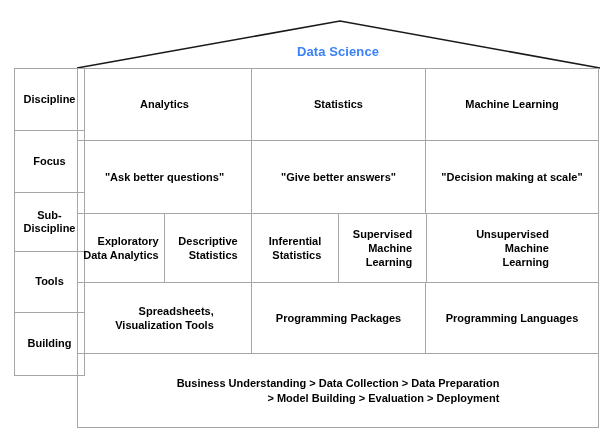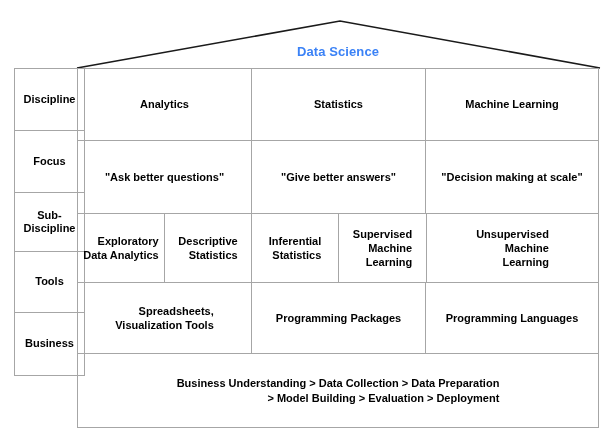--- a/index.html
+++ b/index.html
@@ -141,21 +141,21 @@
     <polyline points="77,68 340,21 600,68" fill="none" stroke="#1a1a1a" stroke-width="1.6" stroke-linejoin="miter" stroke-linecap="butt"></polyline>
   </svg>
   <div id="roof-title">Data Science</div>
 
   <div class="label-col">
     <div class="label-cell lh-discipline">Discipline</div>
     <div class="label-cell lh-focus">Focus</div>
     <div class="label-cell lh-sub" style="white-space:pre-line;">Sub-
 Discipline</div>
     <div class="label-cell lh-tools">Tools</div>
-    <div class="label-cell lh-process">Business</div>
+    <div class="label-cell lh-process">Building</div>
   </div>
 
   <div class="content-col">
 
     <div class="row row-discipline">
       <div class="cell c-analytics">Analytics</div>
       <div class="cell c-statistics">Statistics</div>
       <div class="cell c-ml">Machine Learning</div>
     </div>
 

